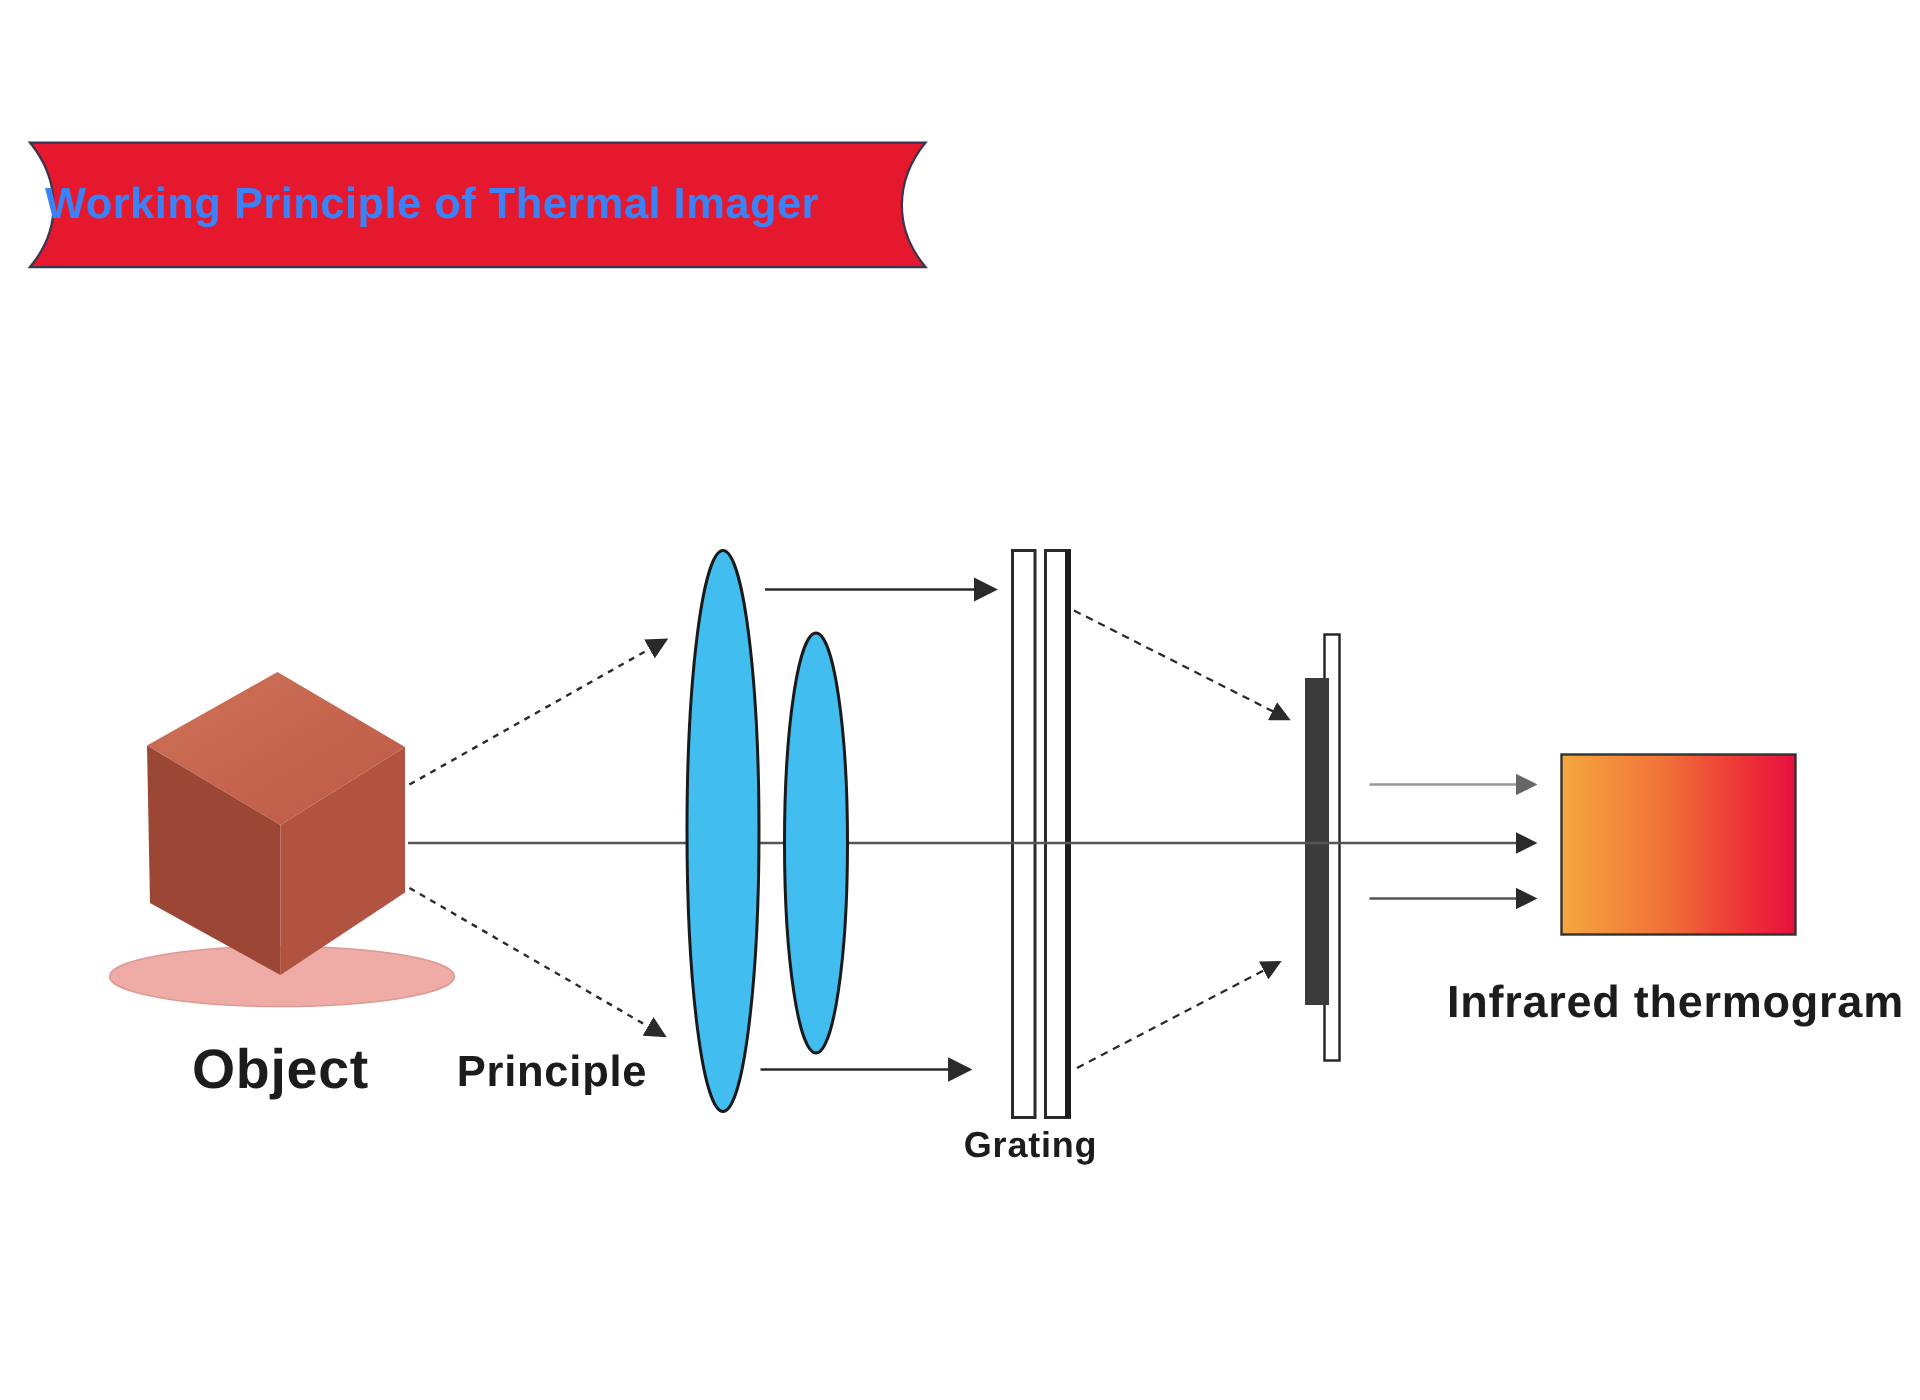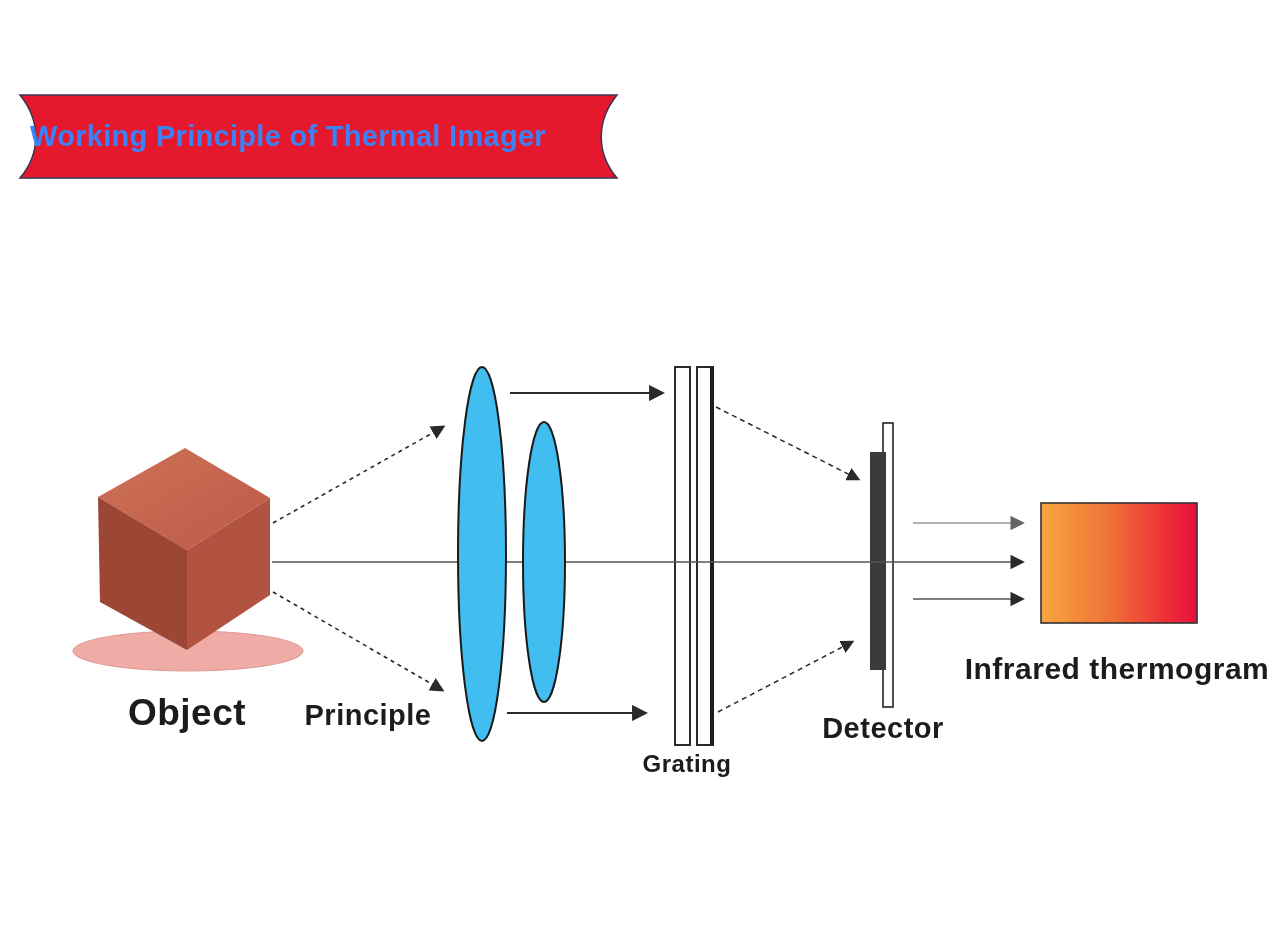--- a/index.html
+++ b/index.html
@@ -115,15 +115,14 @@
     <line x1="913" y1="599" x2="1022" y2="599" stroke="#555555" stroke-width="1.6" marker-end="url(#arrow-dark)"></line>
 
     <rect x="1041" y="503" width="156" height="120" fill="url(#thermo-grad)" stroke="#333333" stroke-width="1.6"></rect>
   </svg>
 
   <div class="banner-title">Working Principle of Thermal Imager</div>
 
   <div class="label label-object">Object</div>
   <div class="label label-radiation">Principle</div>
   <div class="label label-grating">Grating</div>
-  <div class="label label-detector">Detector</div>
   <div class="label label-thermogram">Infrared thermogram</div>
 </div>
 
 </body></html>

